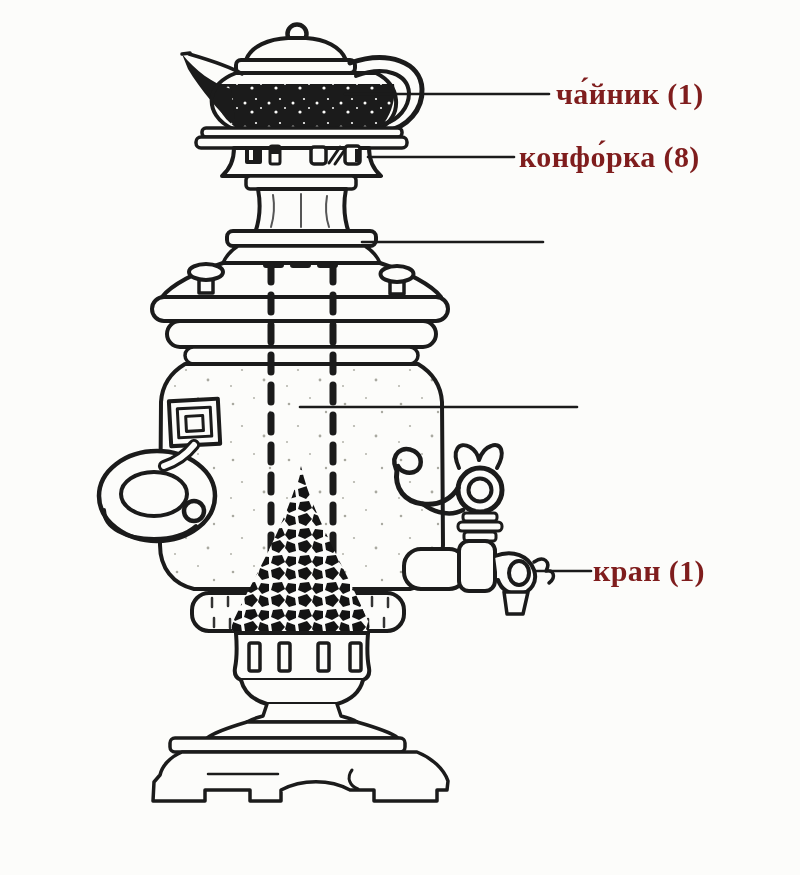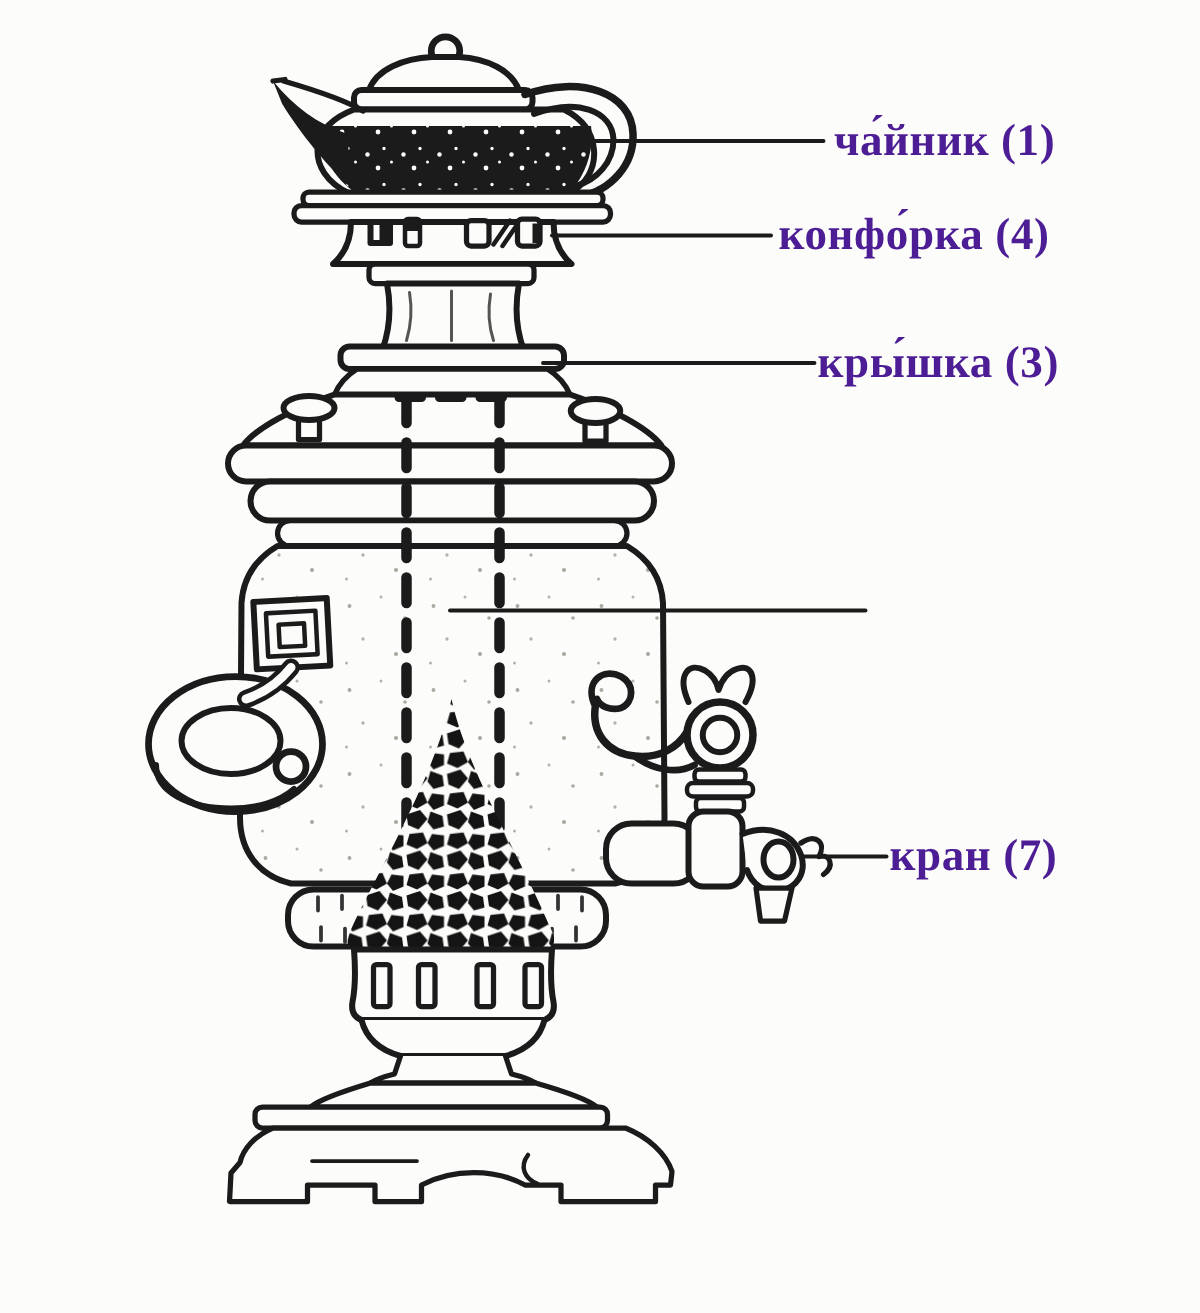--- a/index.html
+++ b/index.html
@@ -12,21 +12,21 @@
   .figure {
     position: relative;
     width: 800px; height: 875px;
     background: #fcfcfa;
   }
   .figure svg { position: absolute; left: 0; top: 0; }
   .lbl {
     position: absolute;
     font-size: 30px;
     font-weight: 600;
-    color: #4c1d95;
+    color: #7f1d1d;
     letter-spacing: 0.4px;
     white-space: nowrap;
     line-height: 1.1;
   }
   .lbl-teapot  { left: 556px; top: 77px; }
   .lbl-burner  { left: 519px; top: 140px; }
   .lbl-lid     { left: 545px; top: 225px; }
   .lbl-pipe    { left: 579px; top: 389px; }
   .lbl-tap     { left: 593px; top: 554px; }
   .caption     { left: 577px; top: 772px; font-size: 31px; }
@@ -191,16 +191,15 @@
       <path d="M345 94 L549 94"></path>
       <path d="M368 157 L514 157"></path>
       <path d="M362 242 L543 242"></path>
       <path d="M300 407 L577 407"></path>
       <path d="M536 571 L591 571"></path>
     </g>
   </g>
 </svg>
 
   <div class="lbl lbl-teapot">ча́йник (1)</div>
-  <div class="lbl lbl-burner">конфо́рка (4)</div>
-  <div class="lbl lbl-lid">кры́шка (3)</div>
-  <div class="lbl lbl-tap">кран (7)</div>
+  <div class="lbl lbl-burner">конфо́рка (8)</div>
+  <div class="lbl lbl-tap">кран (1)</div>
 </div>
 
 </body></html>

